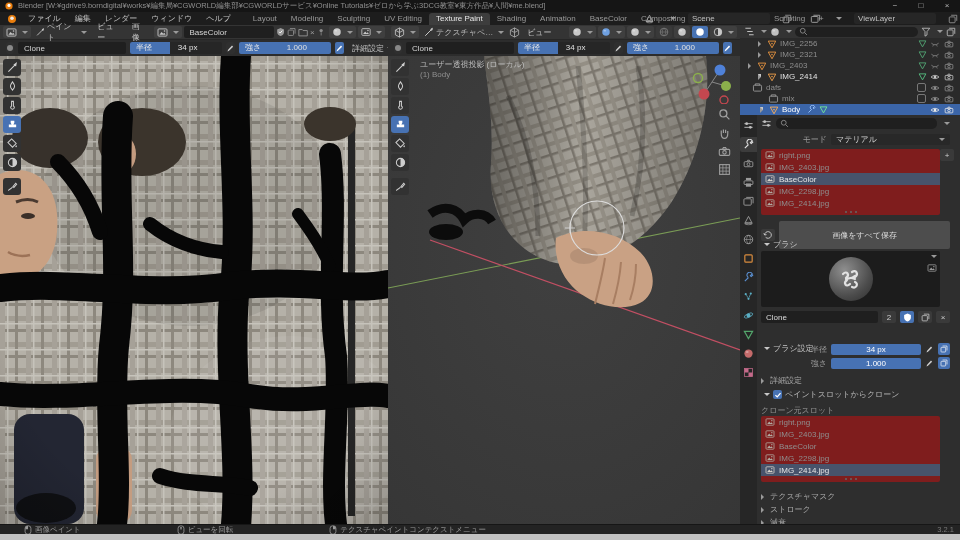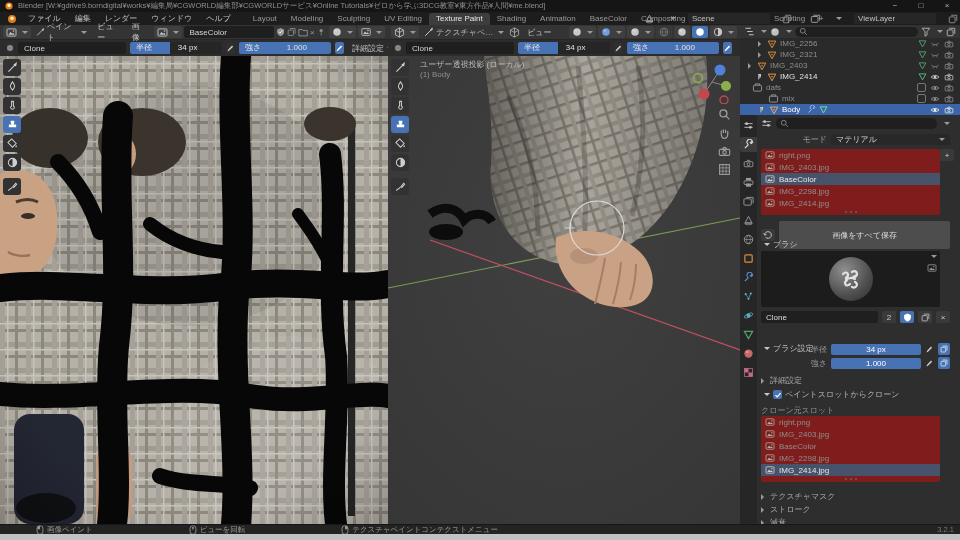--- a/index.html
+++ b/index.html
@@ -1111,21 +1111,21 @@
       </div>
     <div class="prow shdr" style="top:402px;color:#a8a8a8">
         <span class="car-r"></span>
         <span>減衰</span>
       </div>
 
   </div>
 </div>
 
 <div id="statusbar" class="abs">
-  <span class="sitem" style="margin-left:36px">
+  <span class="sitem" style="margin-left:24px">
     <svg class="ic" width="8" height="10" color="#9a9a9a">
         <use href="#i-mouse-l"></use>
       </svg>
     <span>画像ペイント</span>
   </span>
   <span class="sitem" style="margin-left:96px">
     <svg class="ic" width="8" height="10" color="#9a9a9a">
         <use href="#i-mouse-m"></use>
       </svg>
     <span>ビューを回転</span>

